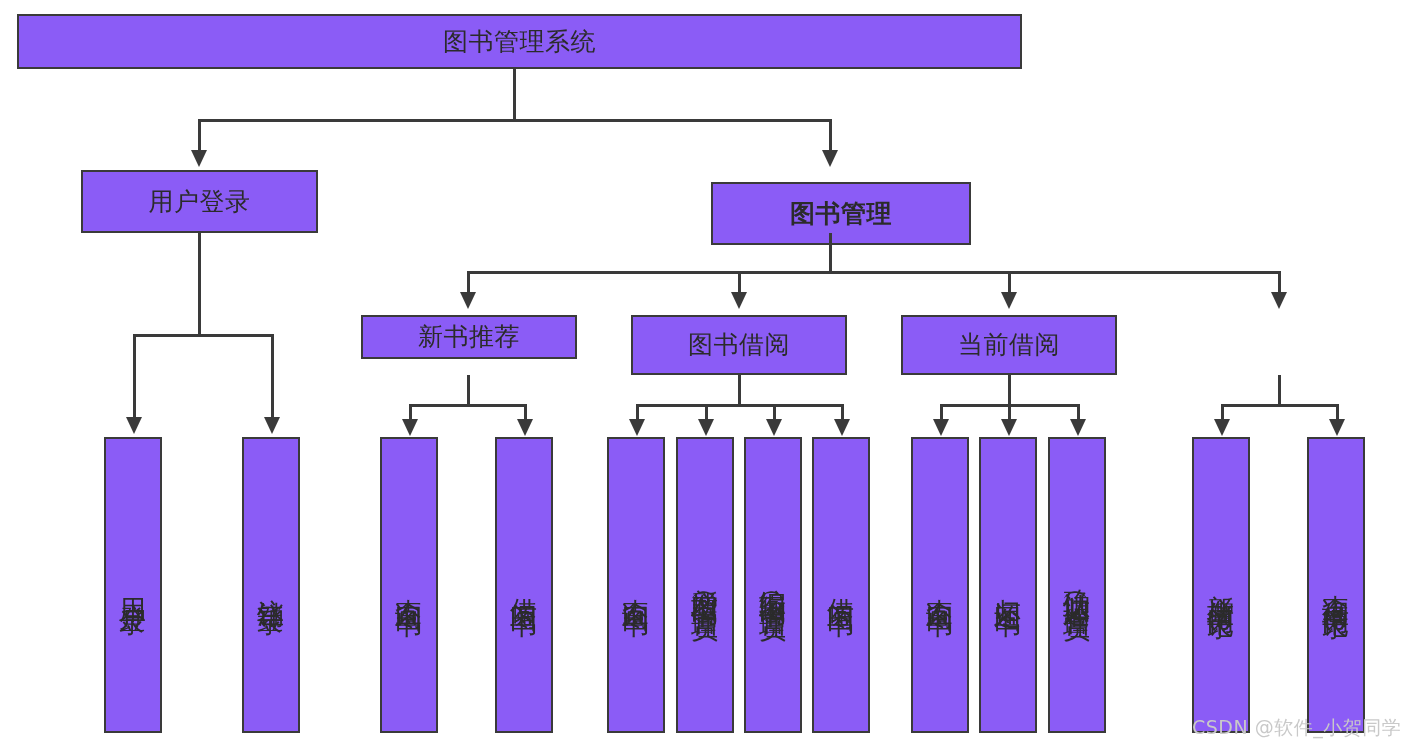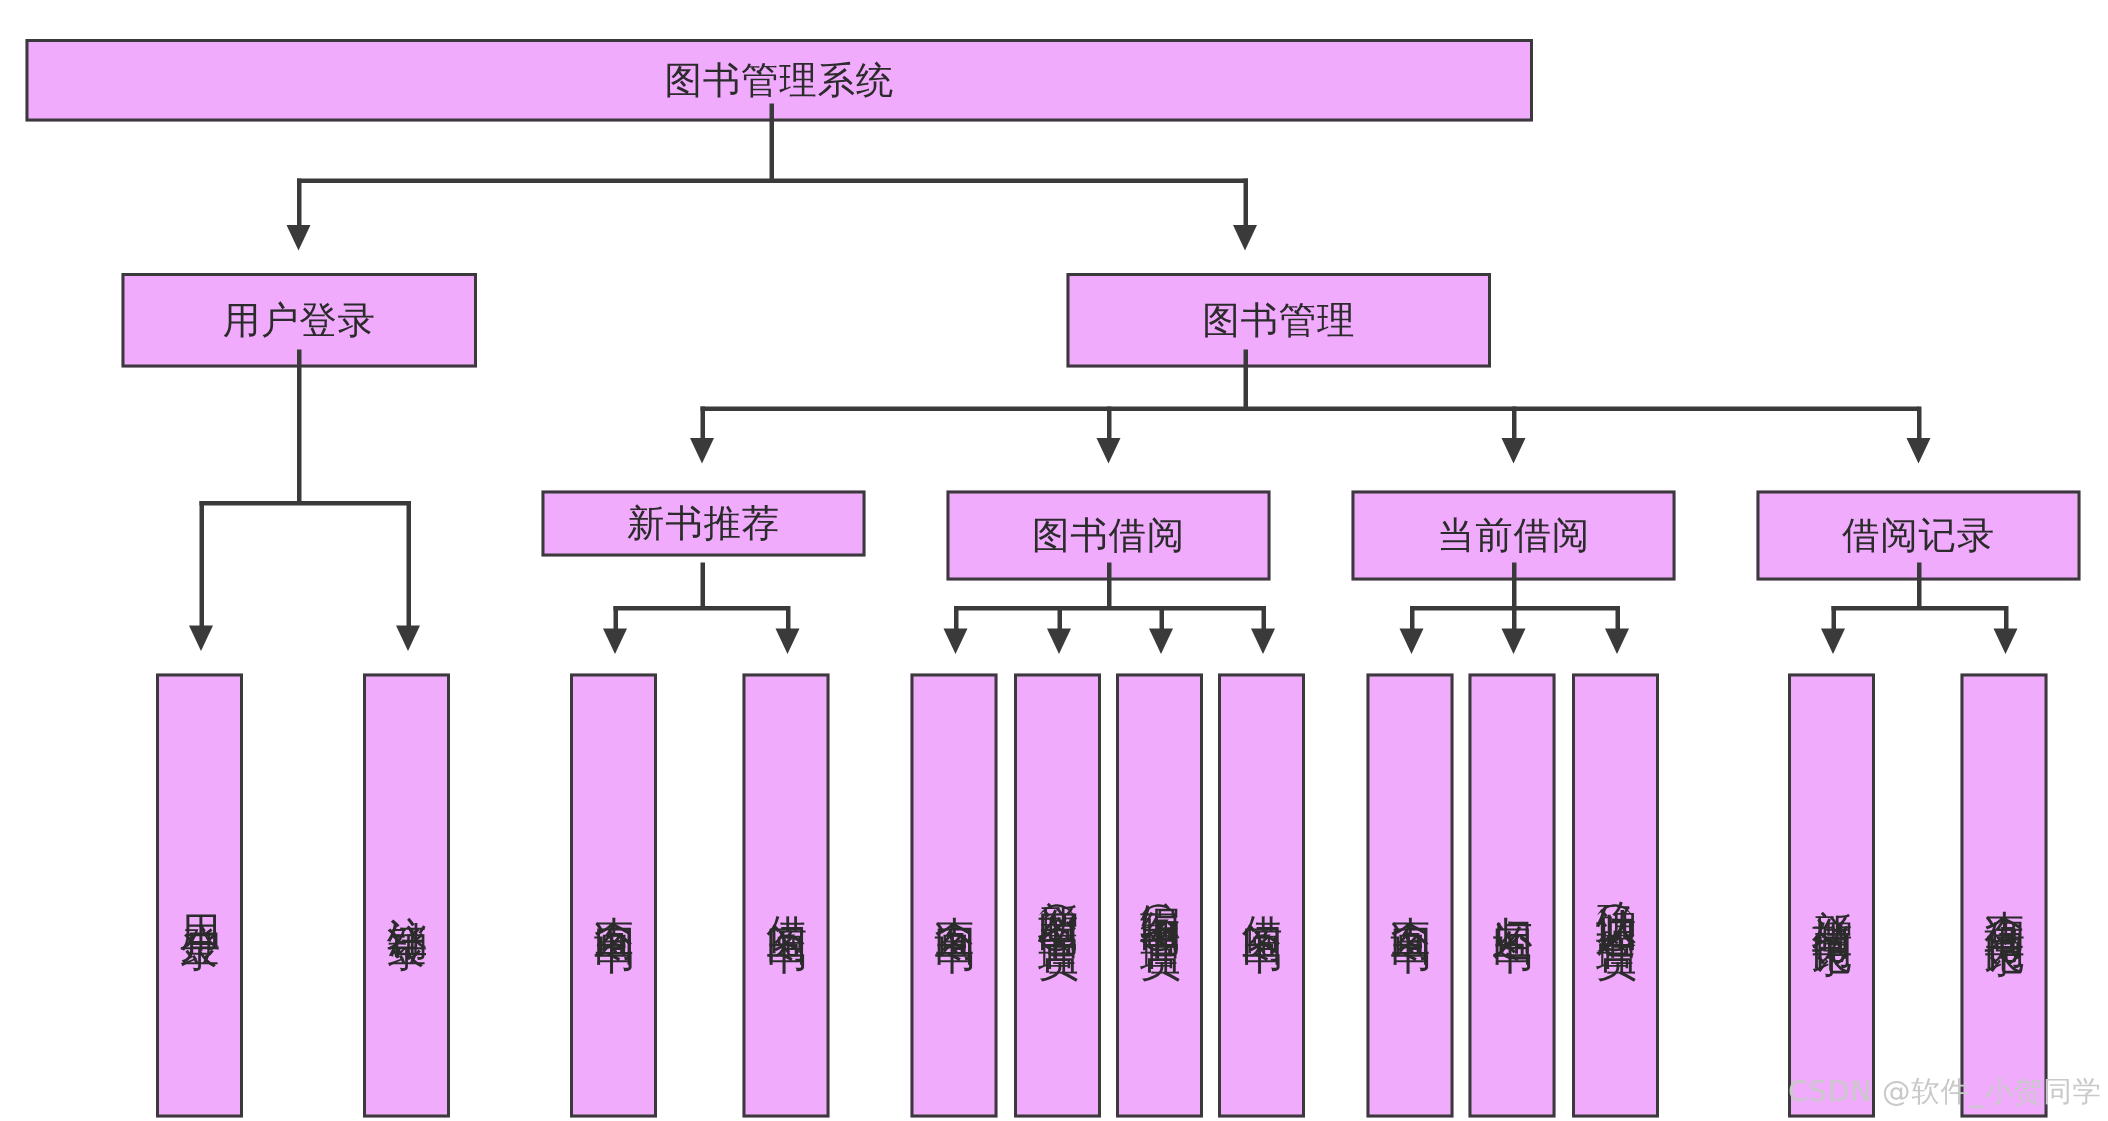--- a/index.html
+++ b/index.html
@@ -11,26 +11,25 @@
     position:relative;
     width:1405px;
     height:747px;
     background:#ffffff;
     overflow:hidden;
   }
   .node{
     position:absolute;
     box-sizing:border-box;
     border:2.5px solid #3a3a3a;
-    background:#f0abfc;
+    background:#8b5cf6;
     display:flex;
     align-items:center;
     justify-content:center;
     color:#2b2b2b;
-    margin-top:12px;
   }
   .node .lbl{
     display:block;
     text-align:center;
     line-height:1.12;
     white-space:nowrap;
   }
   
   .node.h .lbl{
     font-size:25px;
@@ -87,21 +86,21 @@
   <div class="ln h" style="left:198px;top:119px;width:634px;"></div>
 
   <div class="ln v" style="left:198px;top:119px;height:32px;"></div>
   <div class="arrow" style="left:191px;top:150px;"></div>
   <div class="ln v" style="left:829px;top:119px;height:32px;"></div>
   <div class="arrow" style="left:822px;top:150px;"></div>
 
   <div class="node h" style="left:81px;top:170px;width:237px;height:63px;">
     <span class="lbl">用户登录</span>
   </div>
-  <div class="node h" style="left:711px;top:170px;width:283px;height:63px;">
+  <div class="node h" style="left:711px;top:182px;width:260px;height:63px;font-weight:bold;">
     <span class="lbl">图书管理</span>
   </div>
 
   <div class="ln v" style="left:198px;top:233px;height:102px;"></div>
   <div class="ln h" style="left:133px;top:334px;width:139px;"></div>
   <div class="ln v" style="left:133px;top:334px;height:84px;"></div>
   <div class="arrow" style="left:126px;top:417px;"></div>
   <div class="ln v" style="left:271px;top:334px;height:84px;"></div>
   <div class="arrow" style="left:264px;top:417px;"></div>
 
@@ -118,23 +117,20 @@
 
   <div class="node h" style="left:361px;top:315px;width:216px;height:44px;">
     <span class="lbl">新书推荐</span>
   </div>
   <div class="node h" style="left:901px;top:315px;width:216px;height:60px;">
     <span class="lbl">当前借阅</span>
   </div>
   <div class="node h" style="left:631px;top:315px;width:216px;height:60px;">
     <span class="lbl">图书借阅</span>
   </div>
-  <div class="node h" style="left:1171px;top:315px;width:216px;height:60px;">
-    <span class="lbl">借阅记录</span>
-  </div>
 
   <div class="ln v" style="left:467px;top:375px;height:30px;"></div>
   <div class="ln h" style="left:409px;top:404px;width:117px;"></div>
   <div class="ln v" style="left:409px;top:404px;height:16px;"></div>
   <div class="arrow" style="left:402px;top:419px;"></div>
   <div class="ln v" style="left:524px;top:404px;height:16px;"></div>
   <div class="arrow" style="left:517px;top:419px;"></div>
 
   <div class="ln v" style="left:738px;top:375px;height:30px;"></div>
   <div class="ln h" style="left:636px;top:404px;width:207px;"></div>

